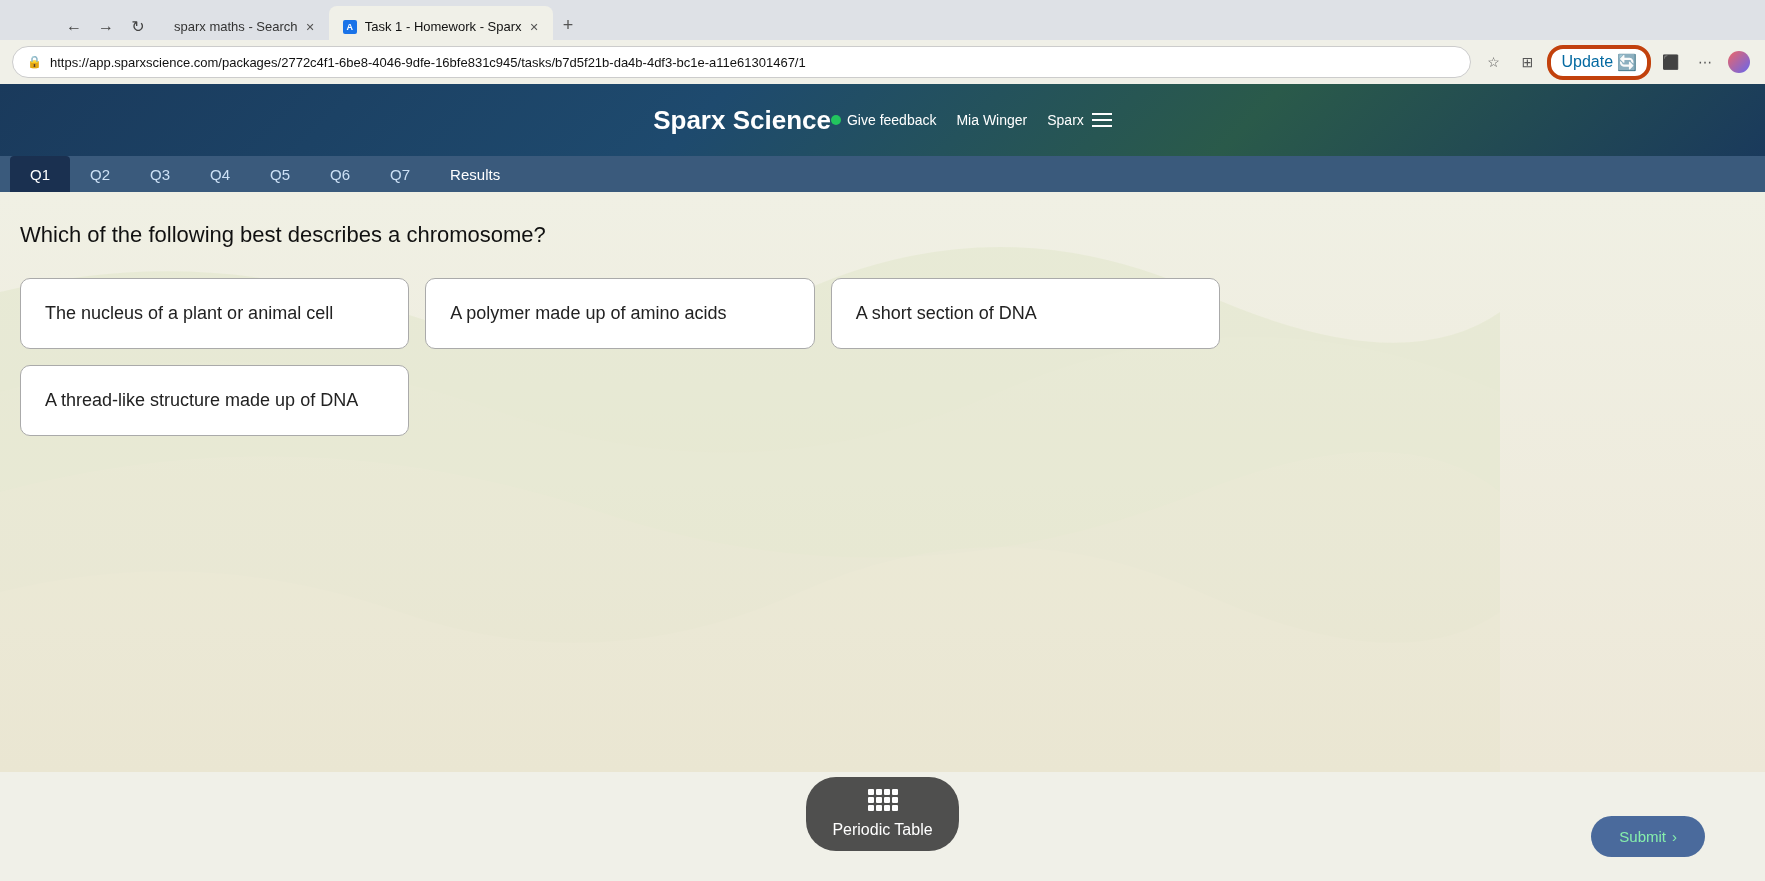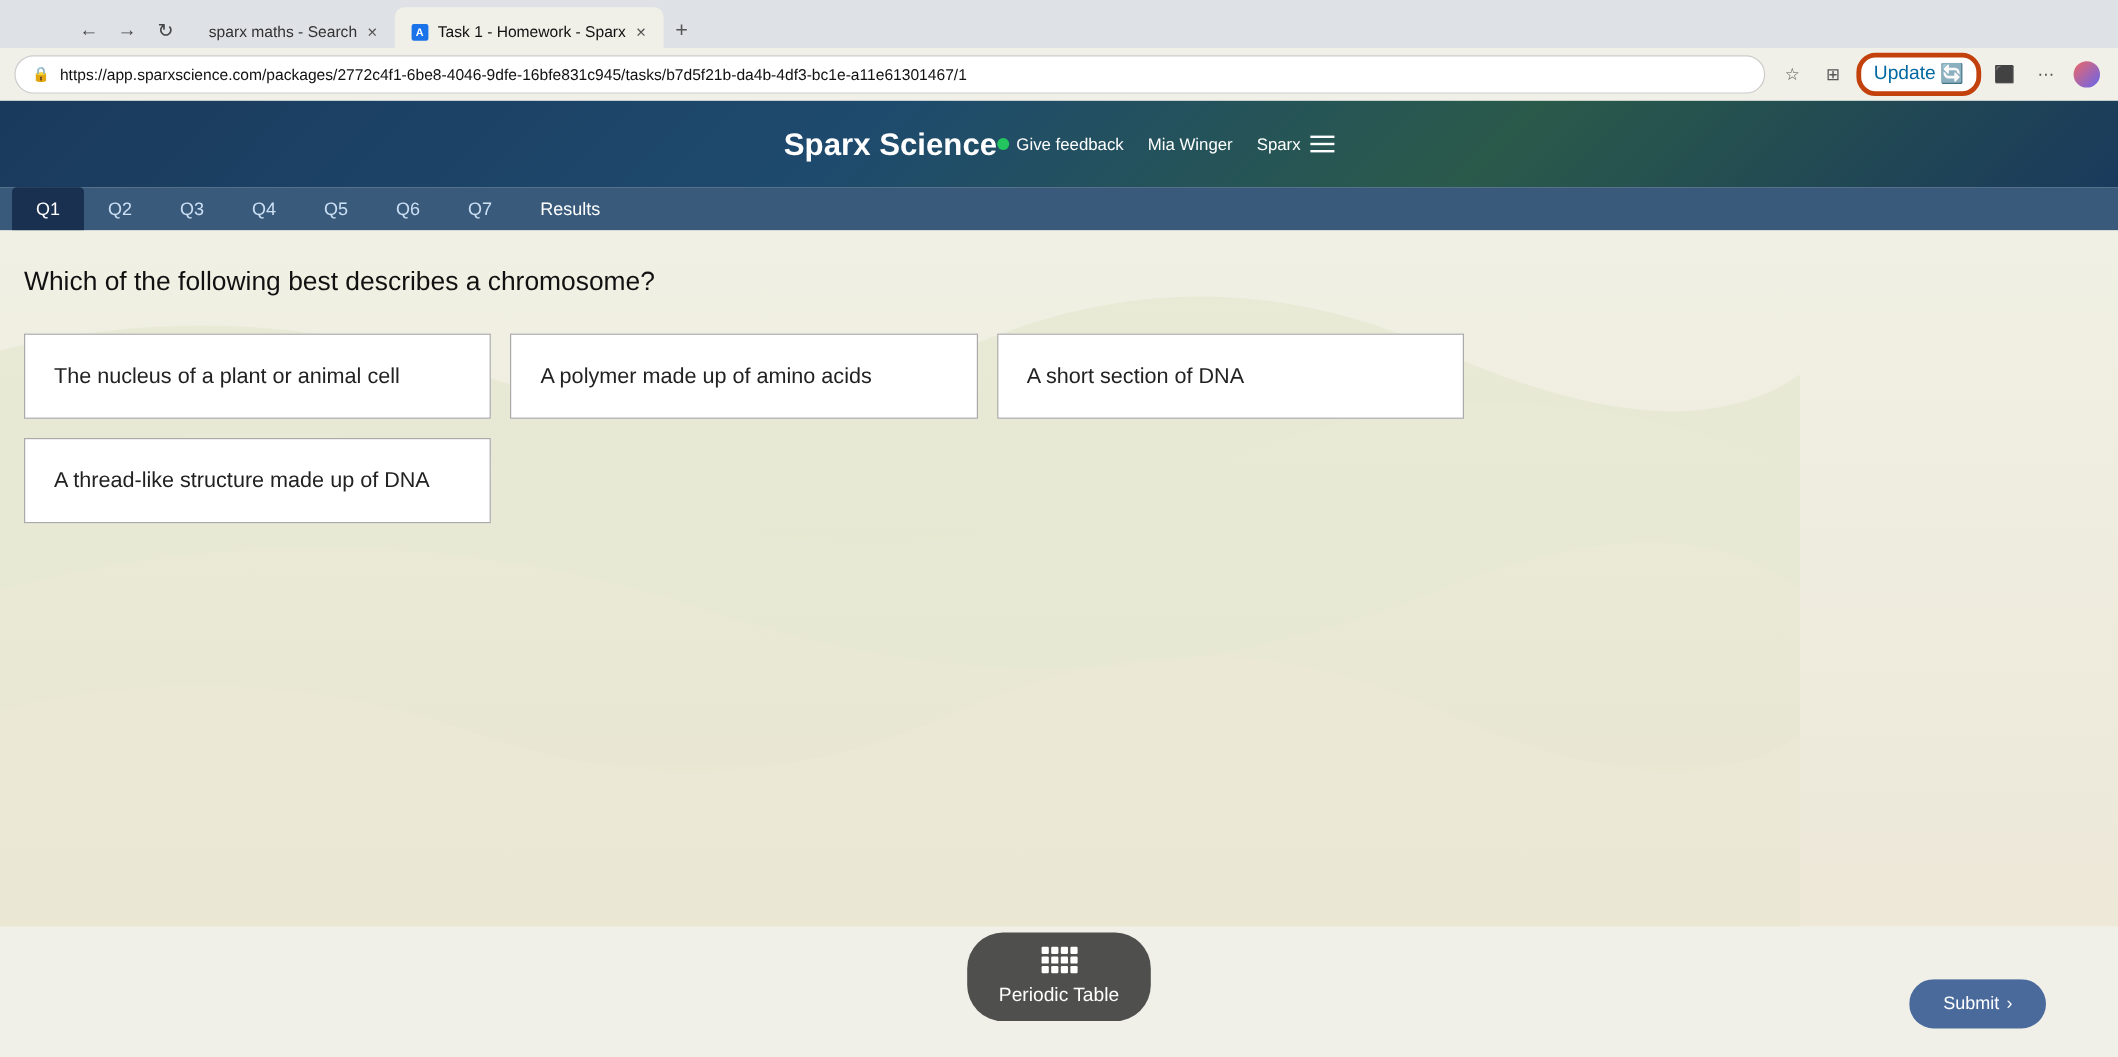--- a/index.html
+++ b/index.html
@@ -219,21 +219,21 @@
       grid-template-columns: 1fr 1fr 1fr;
       gap: 16px;
       max-width: 1200px;
     }
     .answer-btn {
       padding: 22px 24px;
       font-size: 18px;
       color: #222;
       background: white;
       border: 1.5px solid #aaa;
-      border-radius: 0;
+      border-radius: 10px;
       cursor: pointer;
       text-align: left;
       line-height: 1.4;
       transition: background 0.15s;
     }
     .answer-btn.row2 {
       grid-column: 1;
     }
 
     
@@ -269,21 +269,21 @@
       background: white;
       border-radius: 1px;
     }
 
     .submit-btn {
       position: fixed;
       bottom: 24px;
       right: 60px;
       padding: 12px 28px;
       background: #4a6a9c;
-      color: #ffffff;
+      color: #86efac;
       border-radius: 24px;
       font-size: 15px;
       cursor: pointer;
       border: none;
       display: flex;
       align-items: center;
       gap: 6px;
       justify-content: space-between;
     }
 

